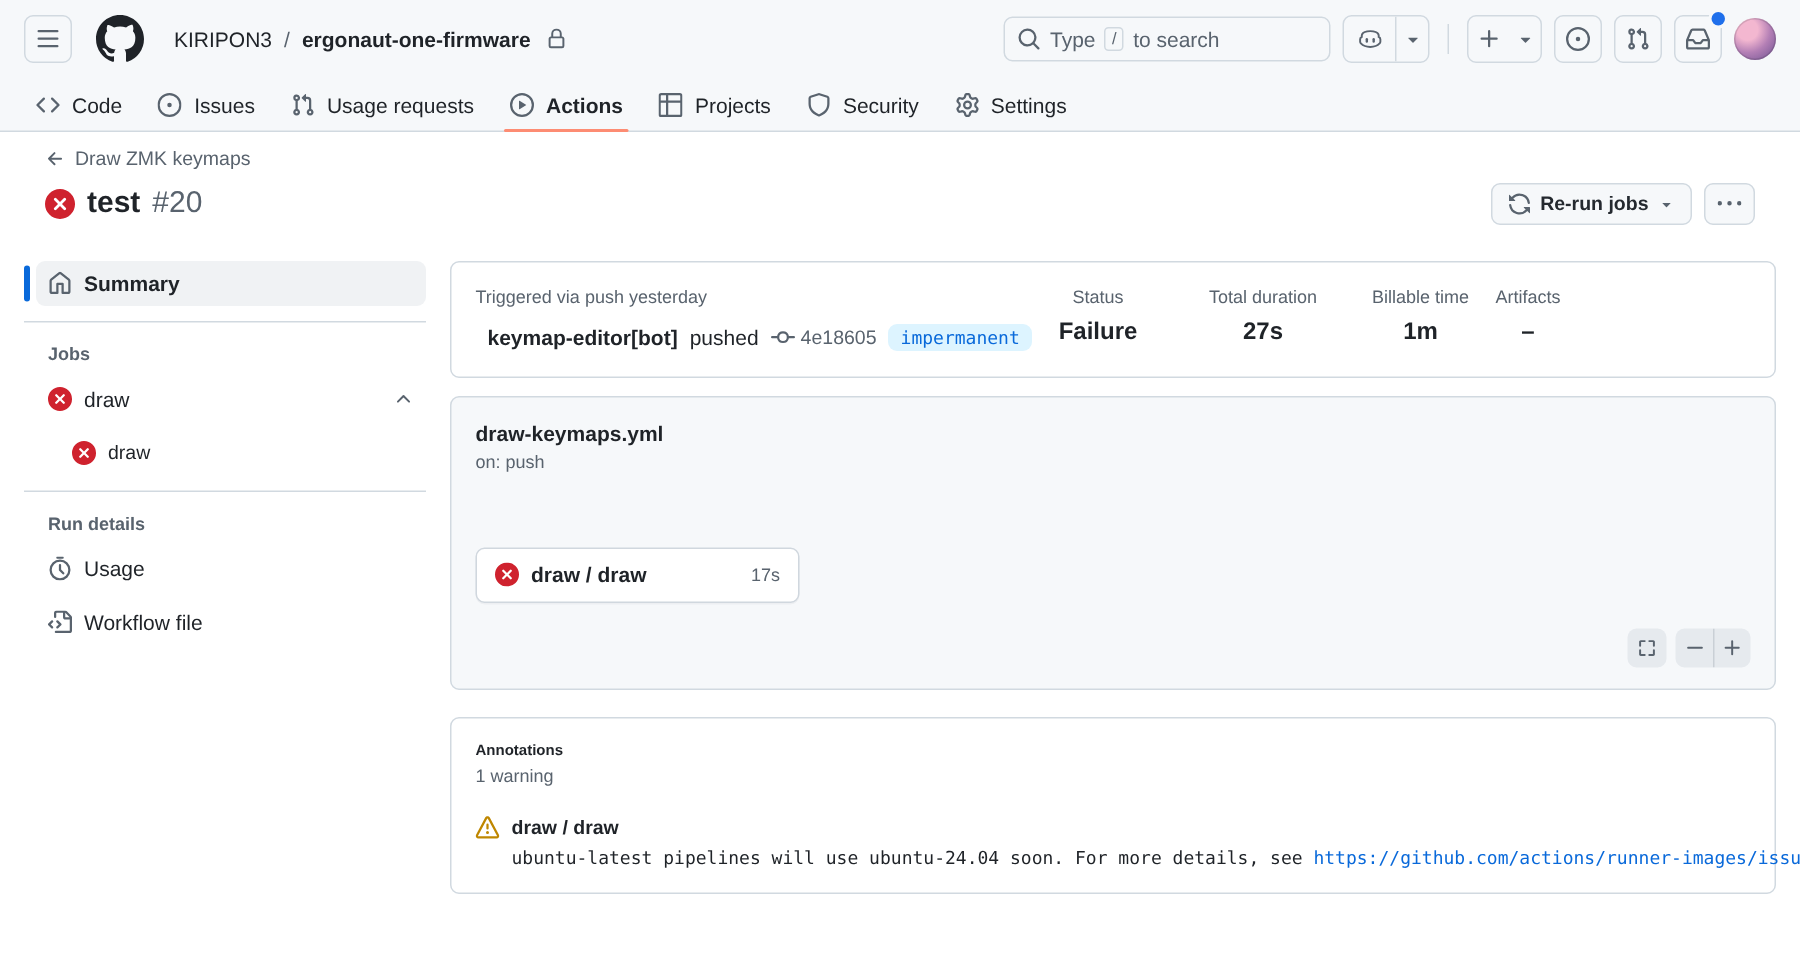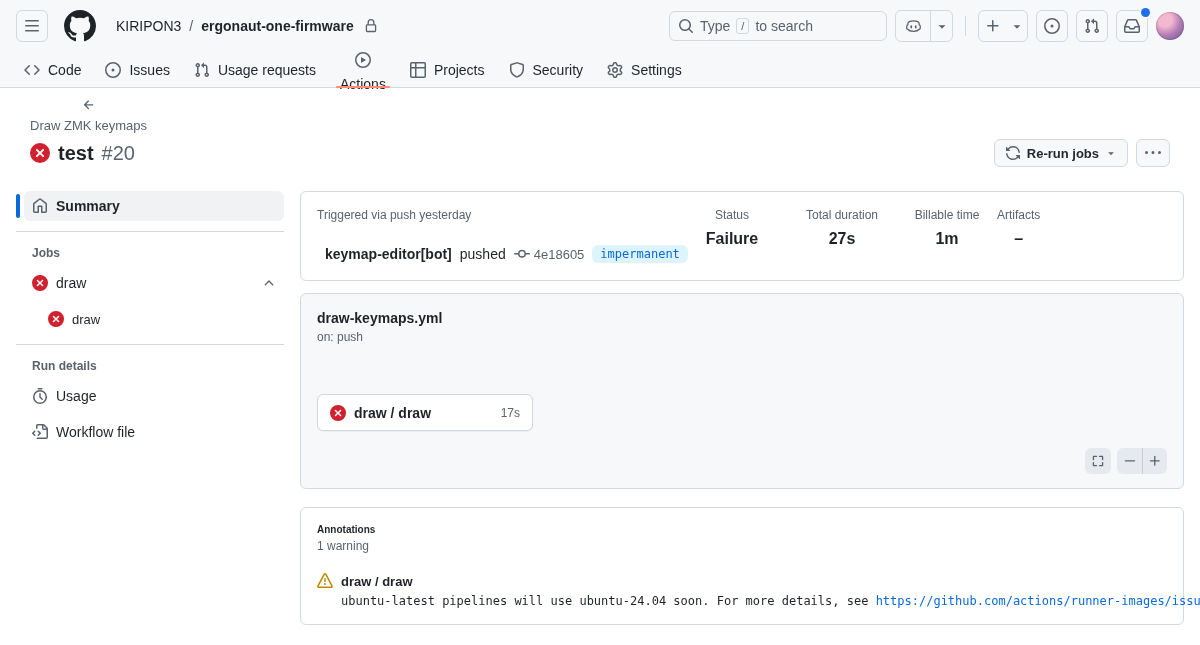--- a/index.html
+++ b/index.html
@@ -60,31 +60,31 @@
   
   .repo-nav {
     background:#f6f8fa; height:36px; display:flex; align-items:stretch;
     padding:0 12px; border-bottom:1px solid #d1d9e0;
   }
   .tab {
     display:flex; align-items:center; gap:8px; padding:0 10px; margin:0 2px;
     font-size:14px; color:#1f2328; position:relative; cursor:pointer; white-space:nowrap;
   }
   .tab .t-icon { color:#59636e; }
-  .tab.active { font-weight:400;flex-direction:column; }
+  .tab.active { font-weight:700; }
   .tab.active::after {
     content:""; position:absolute; left:6px; right:6px; bottom:-1px; height:2px;
     border-radius:3px; background:#fd8c73;
   }
 
   
   .run-header { padding:10px 30px 0 30px; background:#fff; }
   .back-link {
     display:inline-flex; align-items:center; gap:6px; font-size:13px; color:#59636e;
-    text-decoration:none; cursor:pointer;flex-direction:column;
+    text-decoration:none; cursor:pointer;
   }
   .title-row { display:flex; align-items:center; gap:8px; margin-top:6px; }
   .title-row .run-title { font-size:20px; font-weight:700; }
   .title-row .run-number { font-size:20px; font-weight:400; color:#59636e; }
   .title-actions { margin-left:auto; display:flex; align-items:center; gap:8px; }
   .btn {
     height:28px; border:1px solid #d1d9e0; border-radius:6px; background:#f6f8fa;
     display:flex; align-items:center; gap:6px; padding:0 10px;
     font-size:13px; font-weight:600; color:#24292f; cursor:pointer;
   }
@@ -113,21 +113,21 @@
   .side-gap { height:6px; }
 
   
   .main-col { flex:1; min-width:0; }
   .card { border:1px solid #d1d9e0; border-radius:6px; background:#fff; }
 
   
   .summary-card { padding:16px; display:flex; }
   .trigger-block { width:360px; flex:none; }
   .trigger-text { font-size:12px; color:#59636e; }
-  .actor-row { display:flex; align-items:center; gap:8px; margin-top:22px; white-space:nowrap; }
+  .actor-row { display:flex; align-items:center; gap:8px; margin-top:10px; white-space:nowrap; }
   .bot-avatar { width:20px; height:20px; border-radius:4px; background:#2da44e; box-shadow:inset 0 0 0 1px rgba(31,35,40,.12); }
   .actor-name { font-weight:600; font-size:14px; cursor:pointer; }
   .actor-action { font-size:14px; }
   .commit-group { display:flex; align-items:center; gap:4px; color:#59636e; }
   .commit-hash { font-size:13px; color:#59636e; cursor:pointer; }
   .branch-badge {
     font-family:"DejaVu Sans Mono", monospace; font-size:12px; color:#0969da;
     background:#ddf4ff; border-radius:6px; padding:2px 8px; cursor:pointer;
   }
   .stats { flex:1; display:flex; }

